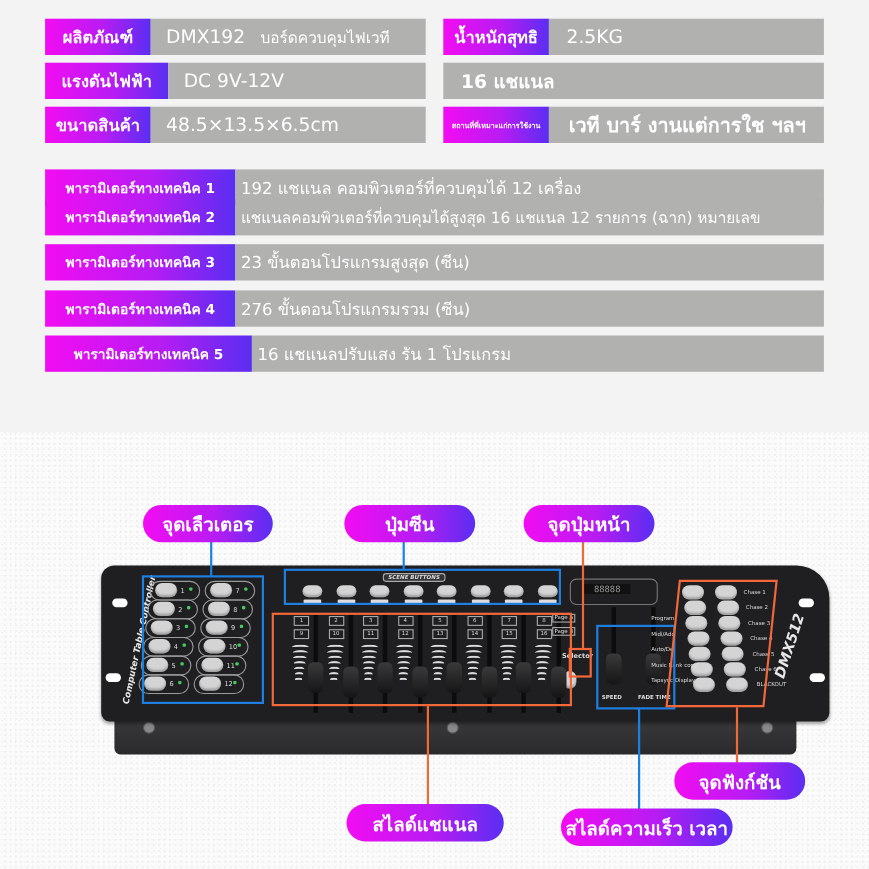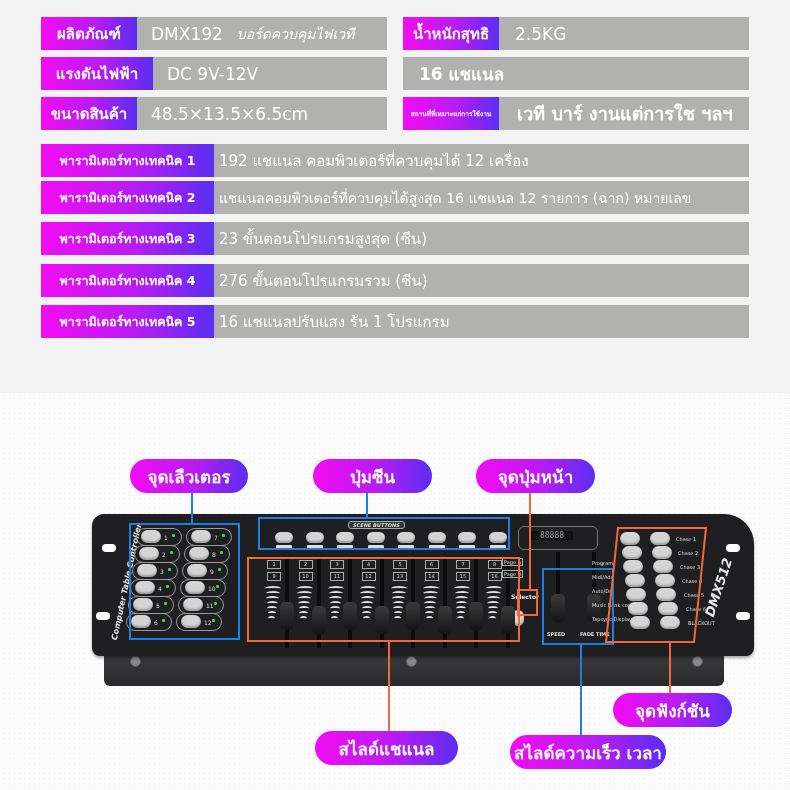--- a/index.html
+++ b/index.html
@@ -42,21 +42,21 @@
 </style>
 </head>
 <body>
 
 <div class="top">
 
   <div class="spec" style="left:41px;top:17px;width:346px;">
     <div class="lab" style="width:96px;font-size:15px;">ผลิตภัณฑ์</div>
     <div class="val" style="padding-left:14px;font-size:17px;">
       <span>DMX192</span>
-      <span style="margin-left:14px;font-size:14px;font-style:italic;">บอร์ดควบคุมไฟเวที</span>
+      <span style="margin-left:14px;font-size:14px;">บอร์ดควบคุมไฟเวที</span>
     </div>
   </div>
   <div class="spec" style="left:41px;top:57px;width:346px;">
     <div class="lab" style="width:112px;font-size:15px;">แรงดันไฟฟ้า</div>
     <div class="val" style="padding-left:14px;font-size:17px;">DC 9V-12V</div>
   </div>
   <div class="spec" style="left:41px;top:97px;width:346px;">
     <div class="lab" style="width:96px;font-size:15px;">ขนาดสินค้า</div>
     <div class="val" style="padding-left:14px;font-size:17px;">48.5×13.5×6.5cm</div>
   </div>
@@ -66,38 +66,38 @@
     <div class="val" style="padding-left:16px;font-size:17px;">2.5KG</div>
   </div>
   <div class="spec" style="left:403px;top:57px;width:346px;">
     <div class="val" style="padding-left:16px;font-size:17px;font-weight:bold;">16 แชแนล</div>
   </div>
   <div class="spec" style="left:403px;top:97px;width:346px;">
     <div class="lab" style="width:96px;font-size:6.5px;">สถานที่ที่เหมาะแก่การใช้งาน</div>
     <div class="val" style="padding-left:18px;font-size:18px;font-weight:bold;">เวที บาร์ งานแต่การใช ฯลฯ</div>
   </div>
 
-  <div class="spec" style="left:41px;top:144px;width:708px;">
+  <div class="spec" style="left:41px;top:154px;width:708px;">
     <div class="lab" style="width:173px;font-size:12.5px;">พารามิเตอร์ทางเทคนิค 1</div>
     <div class="val" style="padding-left:5px;font-size:15px;">192 แชแนล   คอมพิวเตอร์ที่ควบคุมได้ 12 เครื่อง</div>
   </div>
   <div class="spec" style="left:41px;top:181px;width:708px;">
     <div class="lab" style="width:173px;font-size:12.5px;">พารามิเตอร์ทางเทคนิค 2</div>
     <div class="val" style="padding-left:5px;font-size:14px;">แชแนลคอมพิวเตอร์ที่ควบคุมได้สูงสุด 16 แชแนล  12 รายการ (ฉาก) หมายเลข</div>
   </div>
   <div class="spec" style="left:41px;top:222px;width:708px;">
     <div class="lab" style="width:173px;font-size:12.5px;">พารามิเตอร์ทางเทคนิค 3</div>
     <div class="val" style="padding-left:5px;font-size:15px;">23 ขั้นตอนโปรแกรมสูงสุด (ซีน)</div>
   </div>
   <div class="spec" style="left:41px;top:264px;width:708px;">
     <div class="lab" style="width:173px;font-size:12.5px;">พารามิเตอร์ทางเทคนิค 4</div>
     <div class="val" style="padding-left:5px;font-size:15px;text-align:center;">276 ขั้นตอนโปรแกรมรวม (ซีน)</div>
   </div>
   <div class="spec" style="left:41px;top:305px;width:708px;">
-    <div class="lab" style="width:173px;font-size:12.5px;">พารามิเตอร์ทางเทคนิค 5</div>
+    <div class="lab" style="width:188px;font-size:12.5px;">พารามิเตอร์ทางเทคนิค 5</div>
     <div class="val" style="padding-left:5px;font-size:15px;">16 แชแนลปรับแสง   รัน 1 โปรแกรม</div>
   </div>
 </div>
 
 <div class="bottom"></div>
 
 <div class="dev-front">
   <div class="screw" style="left:26px;top:4px;"></div>
   <div class="screw" style="left:302px;top:4px;"></div>
   <div class="screw" style="left:588px;top:4px;"></div>

